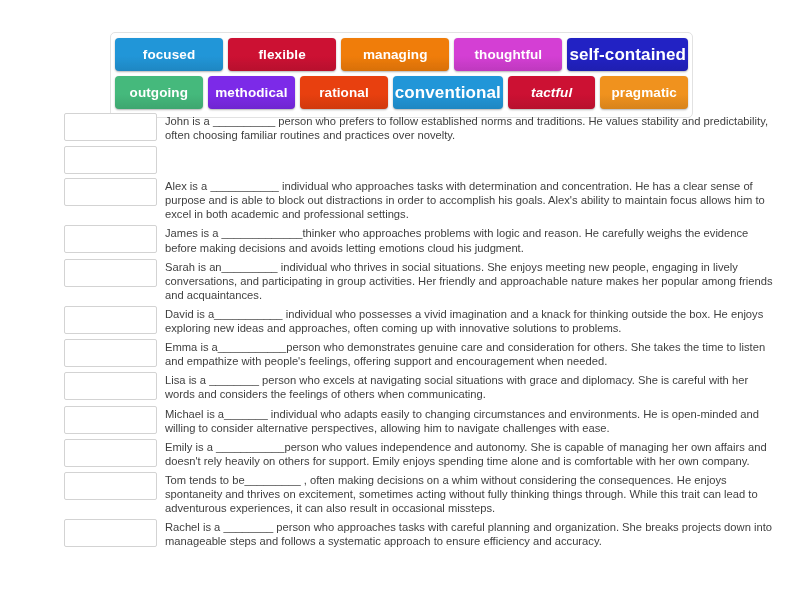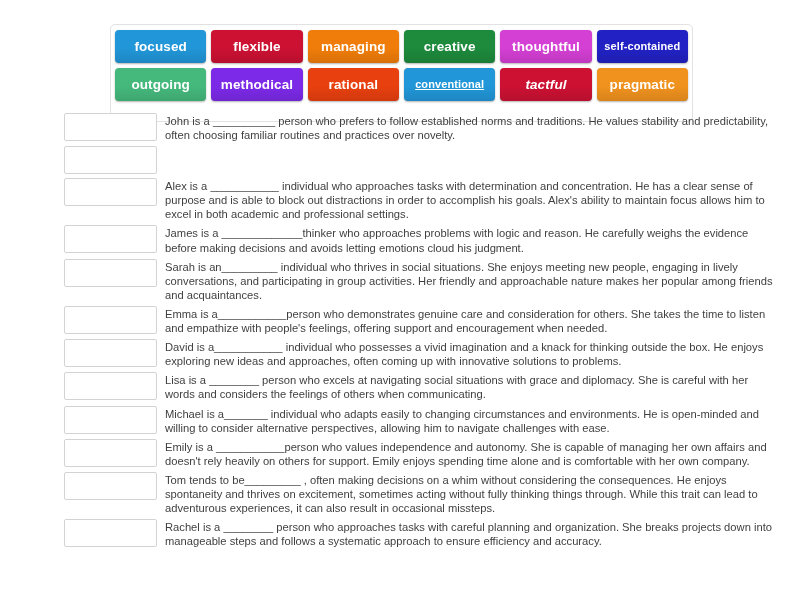--- a/index.html
+++ b/index.html
@@ -12,27 +12,27 @@
     background: #ffffff;
     font-family: "Liberation Sans", sans-serif;
     overflow: hidden;
     position: relative;
   }
 
   
   #word-bank {
     position: absolute;
     left: 110px;
-    top: 24px;
+    top: 32px;
     width: 583px;
     box-sizing: border-box;
     border: 1px solid #e2e2e2;
     border-radius: 5px;
     background: #ffffff;
-    padding: 5px 4px 20px 4px;
+    padding: 5px 4px 8px 4px;
   }
   .bank-row {
     display: flex;
     gap: 5px;
     margin-bottom: 5px;
   }
   .bank-row:last-child { margin-bottom: 0; align-items: flex-end; }
 
   .tile {
     flex: 1 1 0;
@@ -47,21 +47,21 @@
     letter-spacing: 0.1px;
     text-align: center;
     line-height: 1;
     box-shadow: 0 1px 2px rgba(0,0,0,0.30);
     cursor: pointer;
     user-select: none;
     padding: 0 2px;
     box-sizing: border-box;
     white-space: nowrap;
   }
-  .tile-sm { font-size: 11px; }
+  .tile-sm { font-size: 17px; }
 
   
   #questions {
     position: absolute;
     left: 0;
     top: 113px;
     width: 800px;
   }
   .q-row {
     position: relative;
@@ -90,29 +90,28 @@
   }
 </style>
 </head>
 <body>
 
 <div id="word-bank">
     <div class="bank-row">
       <div class="tile" style="background: linear-gradient(rgb(33, 150, 216) 0%, rgb(33, 150, 216) 55%, rgba(0, 0, 0, 0.1) 100%), rgb(33, 150, 216);">focused</div>
       <div class="tile" style="background: linear-gradient(rgb(204, 17, 51) 0%, rgb(204, 17, 51) 55%, rgba(0, 0, 0, 0.1) 100%), rgb(204, 17, 51); text-align: center;">flexible</div>
       <div class="tile" style="background: linear-gradient(rgb(240, 125, 10) 0%, rgb(240, 125, 10) 55%, rgba(0, 0, 0, 0.1) 100%), rgb(240, 125, 10);">managing</div>
-      <div class="tile" style="background: linear-gradient(rgb(29, 138, 60) 0%, rgb(29, 138, 60) 55%, rgba(0, 0, 0, 0.1) 100%), rgb(29, 138, 60);">creative</div>
       <div class="tile" style="background: linear-gradient(rgb(212, 63, 212) 0%, rgb(212, 63, 212) 55%, rgba(0, 0, 0, 0.1) 100%), rgb(212, 63, 212);">thoughtful</div>
       <div class="tile tile-sm" style="background: linear-gradient(rgb(34, 34, 196) 0%, rgb(34, 34, 196) 55%, rgba(0, 0, 0, 0.1) 100%), rgb(34, 34, 196);">self-contained</div>
     </div>
     <div class="bank-row">
       <div class="tile" style="background: linear-gradient(rgb(69, 185, 124) 0%, rgb(69, 185, 124) 55%, rgba(0, 0, 0, 0.1) 100%), rgb(69, 185, 124);">outgoing</div>
       <div class="tile" style="background: linear-gradient(rgb(124, 42, 232) 0%, rgb(124, 42, 232) 55%, rgba(0, 0, 0, 0.1) 100%), rgb(124, 42, 232);">methodical</div>
       <div class="tile" style="background: linear-gradient(rgb(232, 64, 15) 0%, rgb(232, 64, 15) 55%, rgba(0, 0, 0, 0.1) 100%), rgb(232, 64, 15);">rational</div>
-      <div class="tile tile-sm" style="background: linear-gradient(rgb(33, 150, 216) 0%, rgb(33, 150, 216) 55%, rgba(0, 0, 0, 0.1) 100%), rgb(33, 150, 216); text-decoration: underline;">conventional</div>
+      <div class="tile tile-sm" style="background: linear-gradient(rgb(33, 150, 216) 0%, rgb(33, 150, 216) 55%, rgba(0, 0, 0, 0.1) 100%), rgb(33, 150, 216);">conventional</div>
       <div class="tile" style="background: linear-gradient(rgb(204, 17, 51) 0%, rgb(204, 17, 51) 55%, rgba(0, 0, 0, 0.1) 100%), rgb(204, 17, 51); font-style: italic;">tactful</div>
       <div class="tile" style="background: linear-gradient(rgb(240, 146, 30) 0%, rgb(240, 146, 30) 55%, rgba(0, 0, 0, 0.1) 100%), rgb(240, 146, 30);">pragmatic</div>
     </div>
   </div>
 
 <div id="questions">
     <div class="q-row">
       <div class="drop-box"></div>
       <div class="q-text">John is a __________ person who prefers to follow established norms and traditions. He values stability and predictability, often choosing familiar routines and practices over novelty.</div>
     </div>
@@ -126,25 +125,25 @@
     <div class="q-row">
       <div class="drop-box"></div>
       <div class="q-text">James is a _____________thinker who approaches problems with logic and reason. He carefully weighs the evidence before making decisions and avoids letting emotions cloud his judgment.</div>
     </div>
     <div class="q-row">
       <div class="drop-box"></div>
       <div class="q-text">Sarah is an_________ individual who thrives in social situations. She enjoys meeting new people, engaging in lively conversations, and participating in group activities. Her friendly and approachable nature makes her popular among friends and acquaintances.</div>
     </div>
     <div class="q-row">
       <div class="drop-box"></div>
-      <div class="q-text">Emma is a___________person who demonstrates genuine care and consideration for others. She takes the time to listen and empathize with people's feelings, offering support and encouragement when needed.</div>
+      <div class="q-text">David is a___________ individual who possesses a vivid imagination and a knack for thinking outside the box. He enjoys exploring new ideas and approaches, often coming up with innovative solutions to problems.</div>
     </div>
     <div class="q-row">
       <div class="drop-box"></div>
-      <div class="q-text">David is a___________ individual who possesses a vivid imagination and a knack for thinking outside the box. He enjoys exploring new ideas and approaches, often coming up with innovative solutions to problems.</div>
+      <div class="q-text">Emma is a___________person who demonstrates genuine care and consideration for others. She takes the time to listen and empathize with people's feelings, offering support and encouragement when needed.</div>
     </div>
     <div class="q-row">
       <div class="drop-box"></div>
       <div class="q-text">Lisa is a ________ person who excels at navigating social situations with grace and diplomacy. She is careful with her words and considers the feelings of others when communicating.</div>
     </div>
     <div class="q-row">
       <div class="drop-box"></div>
       <div class="q-text">Michael is a_______ individual who adapts easily to changing circumstances and environments. He is open-minded and willing to consider alternative perspectives, allowing him to navigate challenges with ease.</div>
     </div>
     <div class="q-row">

